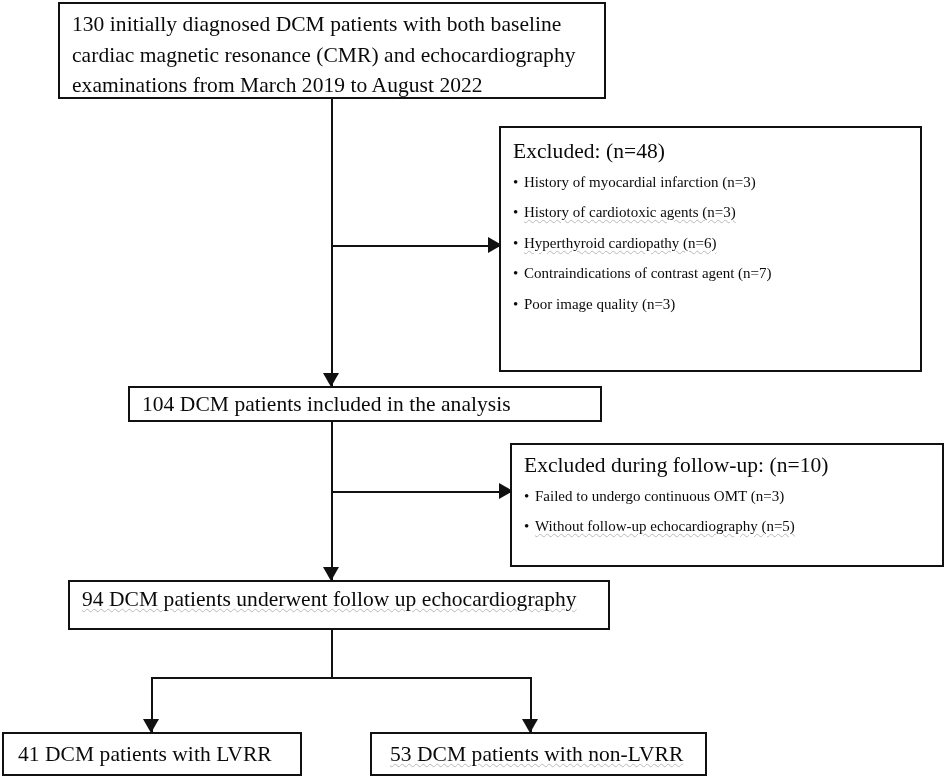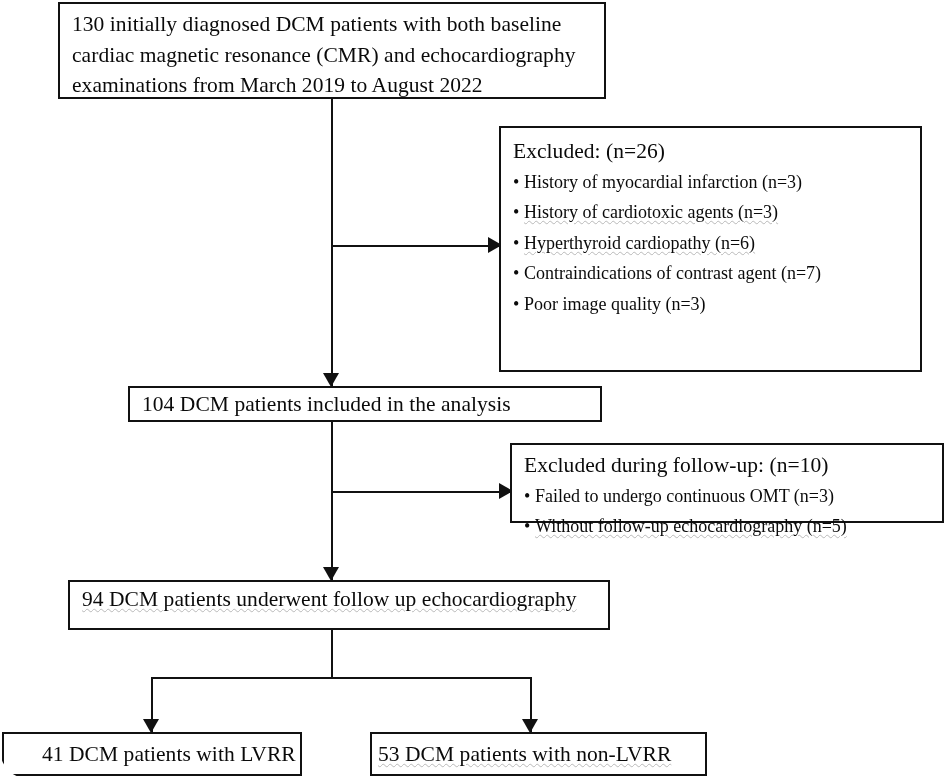--- a/index.html
+++ b/index.html
@@ -9,21 +9,20 @@
     background: #ffffff;
   }
   #canvas {
     position: relative;
     width: 946px;
     height: 779px;
     background: #ffffff;
     font-family: "Liberation Serif", "DejaVu Serif", serif;
     color: #0a0a0a;
     overflow: hidden;
-    border-radius: 29px;
   }
   .node {
     position: absolute;
     box-sizing: border-box;
     border: 2.5px solid #111111;
     background: #ffffff;
     z-index: 3;
   }
   .node-inner {
     padding: 4px 10px 4px 12px;
@@ -31,21 +30,21 @@
   .txt {
     font-size: 21.5px;
     line-height: 30.5px;
     letter-spacing: 0.05px;
     white-space: nowrap;
   }
   .txt.wrapline { display: block; }
   .bullet-row {
     display: block;
     white-space: nowrap;
-    font-size: 18px;
+    font-size: 15px;
     line-height: 30.5px;
   }
   .bullet-dot {
     display: inline-block;
     width: 11px;
   }
   .spellunder {
     text-decoration: underline;
     text-decoration-style: wavy;
     text-decoration-color: #b9b9b9;
@@ -81,32 +80,32 @@
     border-top: 8px solid transparent;
     border-bottom: 8px solid transparent;
     border-left: 14px solid #111111;
     z-index: 2;
   }
 
   
   #node-enrolled     { left: 58px;  top: 2px;   width: 548px; height: 97px; }
   #node-excluded1    { left: 499px; top: 126px; width: 423px; height: 246px; }
   #node-included     { left: 128px; top: 386px; width: 474px; height: 36px; }
-  #node-excluded2    { left: 510px; top: 443px; width: 434px; height: 80px; }
+  #node-excluded2    { left: 510px; top: 443px; width: 434px; height: 124px; }
   #node-followup     { left: 68px;  top: 580px; width: 542px; height: 50px; }
   #node-lvrr         { left: 2px;   top: 732px; width: 300px; height: 44px; }
   #node-nonlvrr      { left: 370px; top: 732px; width: 337px; height: 44px; }
 
   #node-enrolled .node-inner  { padding: 5px 8px 0 12px; }
   #node-excluded1 .node-inner { padding: 8px 8px 0 12px; }
   #node-included .node-inner  { padding: 1px 8px 0 12px; }
   #node-excluded2 .node-inner { padding: 5px 8px 0 12px; }
   #node-followup .node-inner  { padding: 2px 8px 0 12px; }
-  #node-lvrr .node-inner      { padding: 5px 8px 0 14px; margin-left: 24px; }
-  #node-nonlvrr .node-inner   { padding: 5px 8px 0 6px; }
+  #node-lvrr .node-inner      { padding: 5px 8px 0 14px; }
+  #node-nonlvrr .node-inner   { padding: 5px 8px 0 18px; }
 </style>
 </head>
 <body>
 
 <div id="canvas">
 
   <div class="vline" style="left:331px; top:99px; height:287px;"></div>
   <div class="arrow-down" style="left:323px; top:373px;"></div>
 
   <div class="hline" style="left:331px; top:245px; width:170px;"></div>
@@ -128,21 +127,21 @@
   <div class="node" id="node-enrolled">
     <div class="node-inner">
       <span class="txt wrapline">130 initially diagnosed DCM patients with both baseline</span>
       <span class="txt wrapline">cardiac magnetic resonance (CMR) and echocardiography</span>
       <span class="txt wrapline">examinations from March 2019 to August 2022</span>
     </div>
   </div>
 
   <div class="node" id="node-excluded1">
     <div class="node-inner">
-      <span class="txt wrapline">Excluded: (n=26)</span>
+      <span class="txt wrapline">Excluded: (n=48)</span>
 
       <span class="bullet-row">
         <span class="bullet-dot">•</span><span>History of myocardial infarction (n=3)</span>
       </span>
 
 
 
       <span class="bullet-row">
         <span class="bullet-dot">•</span><span class="spellunder">History of cardiotoxic agents (n=3)</span>
       </span>

